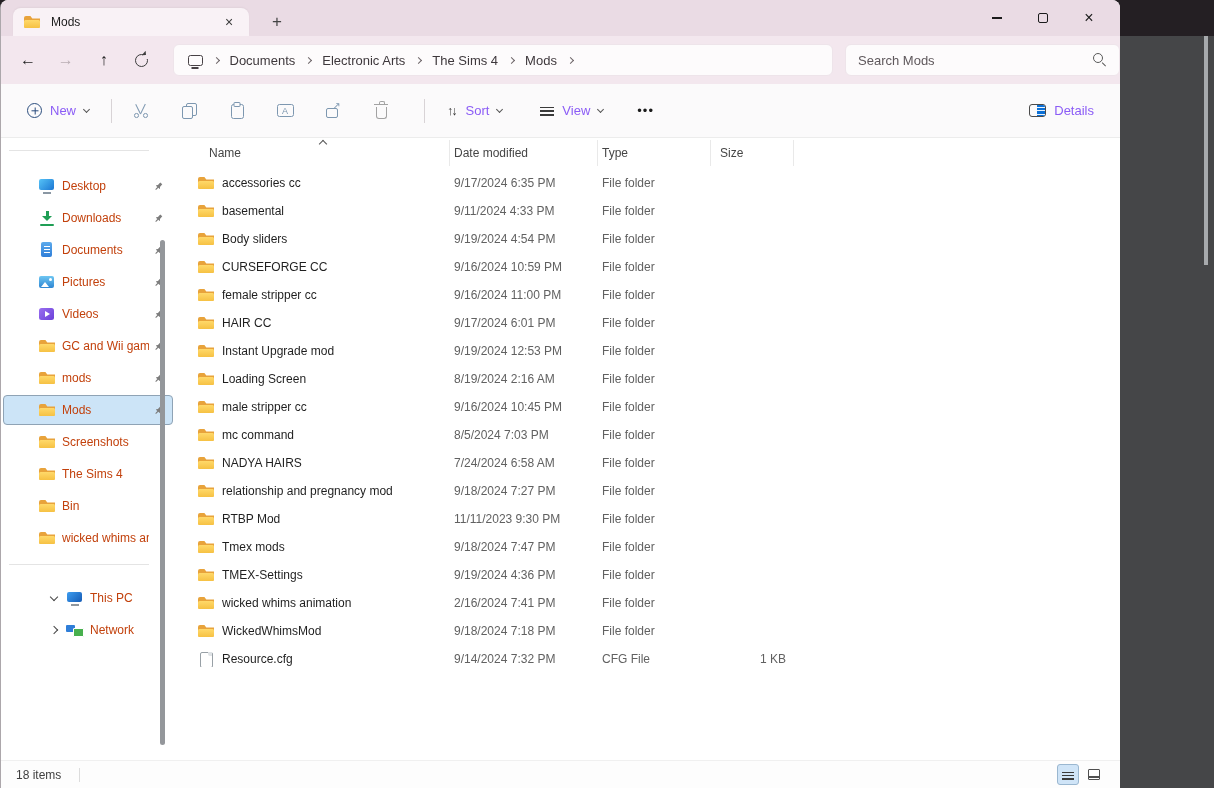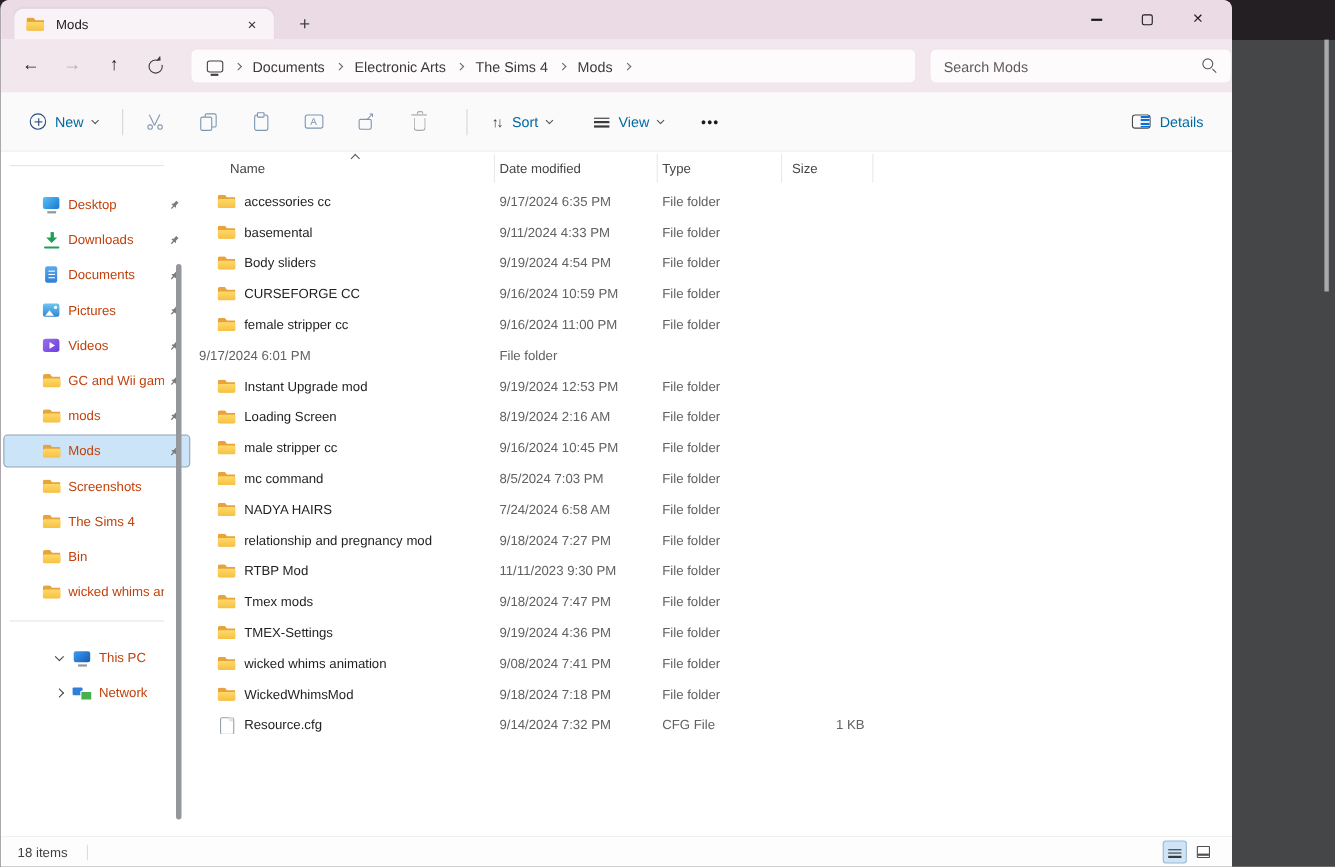--- a/index.html
+++ b/index.html
@@ -58,21 +58,21 @@
   .ico-search { position:relative; width:14px; height:14px; flex:none; }
   .ico-search::before { content:''; position:absolute; left:0; top:0; width:8px; height:8px;
                border:1.4px solid #5a5a5a; border-radius:50%; }
   .ico-search::after { content:''; position:absolute; left:8.5px; top:8.5px; width:5px; height:1.4px;
                background:#5a5a5a; transform:rotate(45deg); transform-origin:left center; }
 
   
   .toolbar { height:54px; background:#fbfafb; border-bottom:1px solid #ececec;
              display:flex; align-items:center; padding:0 16px; }
   .tbtn { display:flex; align-items:center; gap:8px; height:34px; padding:0 10px; border-radius:4px; }
-  .tbtn .lbl { font-size:13px; color:#0369a1; }
+  .tbtn .lbl { font-size:13px; color:#8b5cf6; }
   .tsep { width:1px; height:24px; background:#d8d3d6; margin:0 12px; }
   .ibtn { width:34px; height:34px; display:flex; align-items:center; justify-content:center;
           border-radius:4px; margin-right:14px; }
   .ico-new { width:15px; height:15px; border:1.4px solid #2b4d7e; border-radius:50%; position:relative; }
   .ico-new::before, .ico-new::after { content:''; position:absolute; left:50%; top:50%; width:7px; height:1.4px;
           background:#2b4d7e; transform:translate(-50%,-50%); }
   .ico-new::after { transform:translate(-50%,-50%) rotate(90deg); }
   .ico-cut { position:relative; width:16px; height:15px; color:#7d97b0; }
   .ico-cut::before, .ico-cut::after { content:''; position:absolute; top:0; left:7.3px; width:1.4px; height:11px;
           background:currentColor; transform-origin:bottom center; }
@@ -528,20 +528,24 @@
               <span class="cell-name">
                 <span class="fi k-folder"></span>
                 <span class="fname">female stripper cc</span>
               </span>
               <span class="fdate">9/16/2024 11:00 PM</span>
               <span class="ftype">File folder</span>
               <span class="fsize"></span>
             </div>
 
             <div class="frow">
+              <span class="cell-name">
+                <span class="fi k-folder"></span>
+                <span class="fname">HAIR CC</span>
+              </span>
               <span class="fdate">9/17/2024 6:01 PM</span>
               <span class="ftype">File folder</span>
               <span class="fsize"></span>
             </div>
 
             <div class="frow">
               <span class="cell-name">
                 <span class="fi k-folder"></span>
                 <span class="fname">Instant Upgrade mod</span>
               </span>
@@ -628,21 +632,21 @@
               <span class="fdate">9/19/2024 4:36 PM</span>
               <span class="ftype">File folder</span>
               <span class="fsize"></span>
             </div>
 
             <div class="frow">
               <span class="cell-name">
                 <span class="fi k-folder"></span>
                 <span class="fname">wicked whims animation</span>
               </span>
-              <span class="fdate">9/08/2024 7:41 PM</span>
+              <span class="fdate">2/16/2024 7:41 PM</span>
               <span class="ftype">File folder</span>
               <span class="fsize"></span>
             </div>
 
             <div class="frow">
               <span class="cell-name">
                 <span class="fi k-folder"></span>
                 <span class="fname">WickedWhimsMod</span>
               </span>
               <span class="fdate">9/18/2024 7:18 PM</span>

